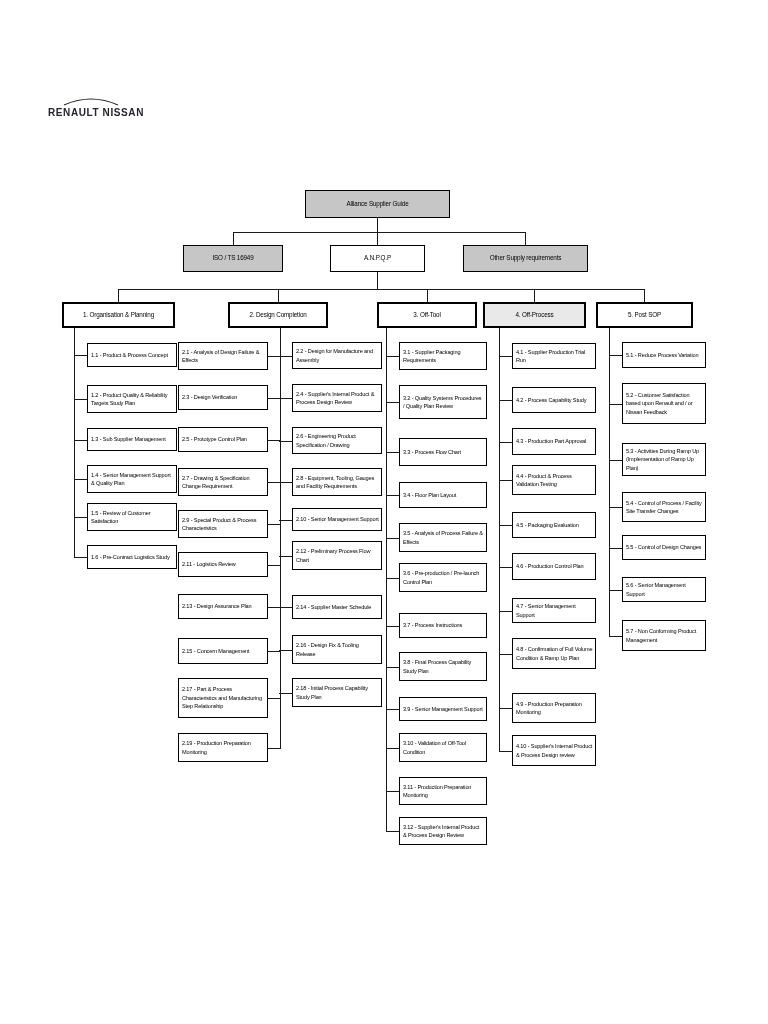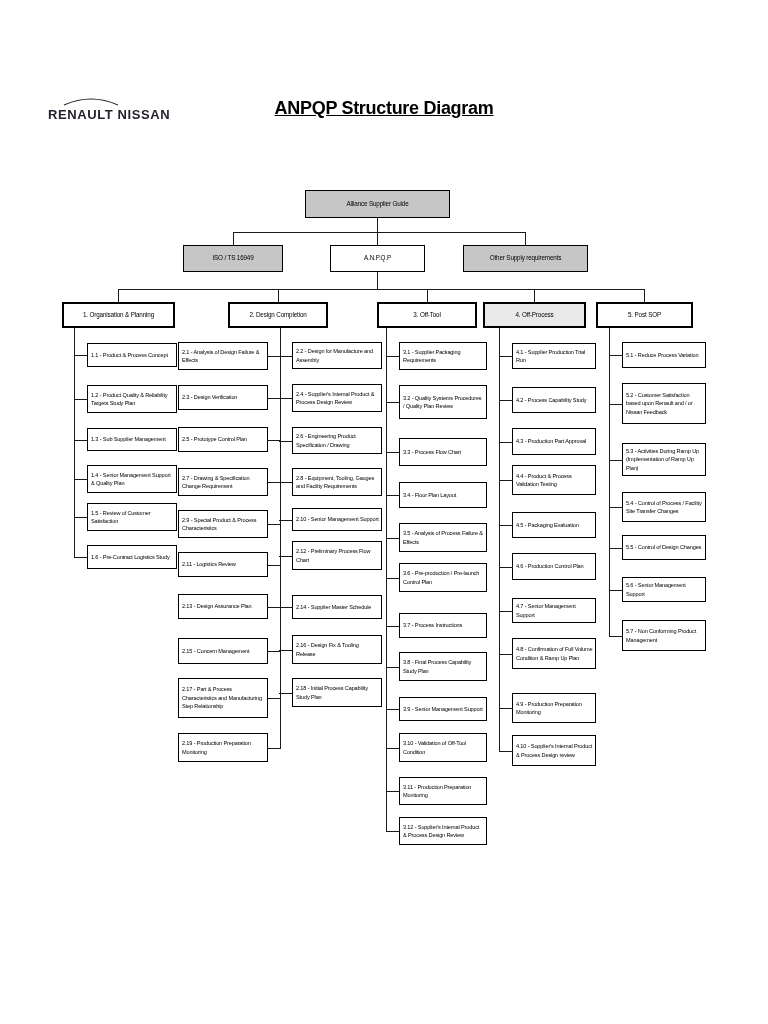--- a/index.html
+++ b/index.html
@@ -2,21 +2,21 @@
 <html><head>
 <meta charset="utf-8">
 <style>
   html,body{margin:0;padding:0;background:#ffffff;}
   body{width:768px;height:1024px;position:relative;font-family:"Liberation Sans",sans-serif;color:#111;}
   .page{position:absolute;inset:0;background:#fff;}
 
   
   .logo{position:absolute;left:48px;top:96px;width:80px;height:26px;}
   .logo svg{position:absolute;left:14px;top:0;}
-  .logo .logo-text{position:absolute;left:0;top:11px;font-size:13px;font-weight:bold;letter-spacing:0.6px;color:#23232e;white-space:nowrap;}
+  .logo .logo-text{position:absolute;left:0;top:11px;font-size:10px;font-weight:bold;letter-spacing:0.6px;color:#23232e;white-space:nowrap;}
 
   
   .title{position:absolute;left:0;top:98px;width:768px;text-align:center;font-size:18px;font-weight:bold;letter-spacing:-0.3px;text-decoration:underline;color:#000;}
 
   
   .vline,.hline{position:absolute;background:#1a1a1a;}
   .vline{width:1px;}
   .hline{height:1px;}
 
   
@@ -38,21 +38,20 @@
 
 <div class="page">
 
   <div class="logo">
     <svg width="58" height="10" viewBox="0 0 58 10">
       <path d="M2 9 Q29 -3 56 9" fill="none" stroke="#23232e" stroke-width="1.2"></path>
     </svg>
     <span class="logo-text">RENAULT NISSAN</span>
   </div>
 
-  <div class="title">ANPQP Structure Diagram</div>
 
   <div class="vline" style="left:377px;top:218px;height:14px"></div>
   <div class="hline" style="left:233px;top:232px;width:293px"></div>
   <div class="vline" style="left:233px;top:232px;height:13px"></div>
   <div class="vline" style="left:377px;top:232px;height:13px"></div>
   <div class="vline" style="left:525px;top:232px;height:13px"></div>
   <div class="vline" style="left:377px;top:272px;height:17px"></div>
   <div class="hline" style="left:118px;top:289px;width:527px"></div>
   <div class="vline" style="left:118px;top:289px;height:13px"></div>
   <div class="vline" style="left:278px;top:289px;height:13px"></div>

